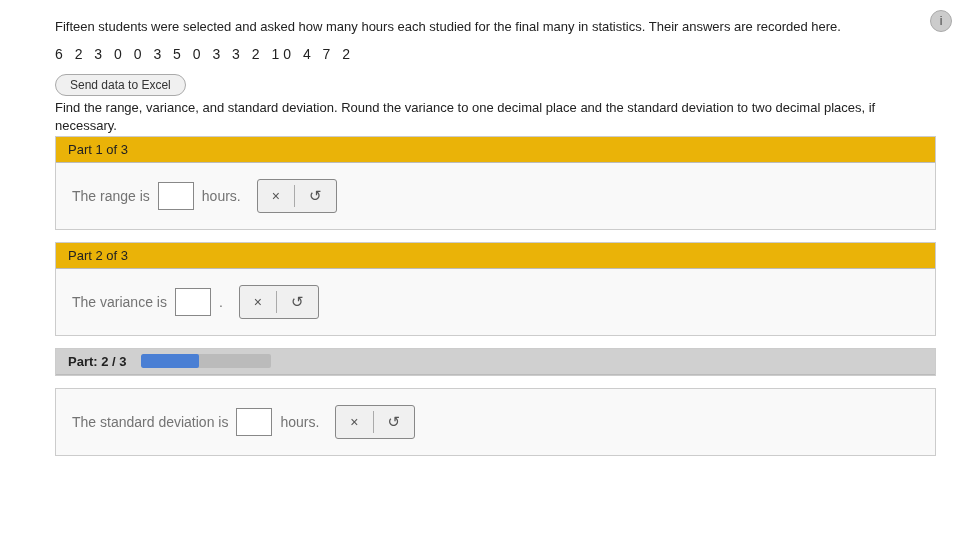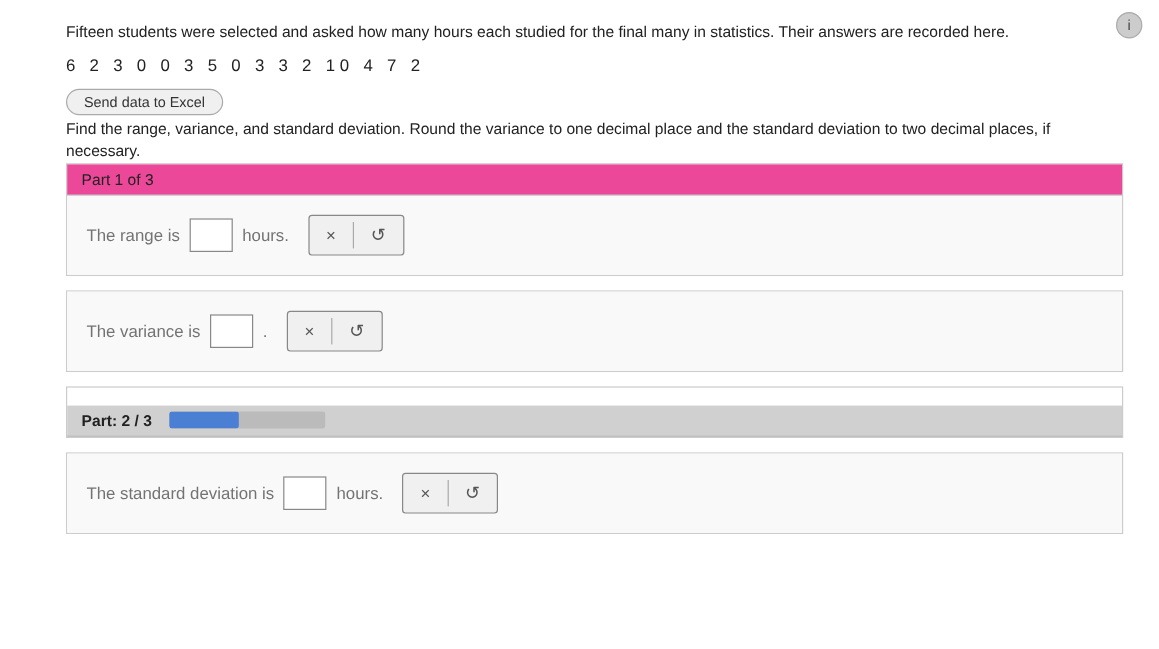--- a/index.html
+++ b/index.html
@@ -47,21 +47,21 @@
       line-height: 1.4;
     }
 
     
     .part-section {
       border: 1px solid #ccc;
       margin-bottom: 12px;
       background: #fff;
     }
     .part-header {
-      background: #ec4899;
+      background: #eab308;
       padding: 5px 12px;
       font-size: 13px;
       font-weight: normal;
       color: #222;
       border-bottom: 1px solid #bbb;
     }
     .part-body {
       padding: 16px 16px;
       background: #f9f9f9;
       display: flex;
@@ -112,21 +112,20 @@
     .part-header-progress {
       background: #d0d0d0;
       padding: 5px 12px;
       font-size: 13px;
       font-weight: bold;
       color: #222;
       border-bottom: 1px solid #bbb;
       display: flex;
       align-items: center;
       gap: 14px;
-      margin-top: 15px;
     }
     .progress-bar-outer {
       width: 130px;
       height: 14px;
       background: #bbb;
       border-radius: 2px;
       overflow: hidden;
     }
     .progress-bar-inner {
       height: 100%;
@@ -192,20 +191,23 @@
         <div class="action-divider"></div>
         <button class="action-btn">
           <span class="undo-symbol">↺</span>
         </button>
       </div>
     </div>
   </div>
 
   
   <div class="part-section">
+    <div class="part-header">
+      <span>Part 2 of 3</span>
+    </div>
     <div class="part-body">
       <span class="part-label">The variance is</span>
       <input class="answer-box" type="text" value="" style="">
       <span class="part-label">.</span>
       <div class="action-group">
         <button class="action-btn">
           <span class="x-symbol">×</span>
         </button>
         <div class="action-divider"></div>
         <button class="action-btn">

